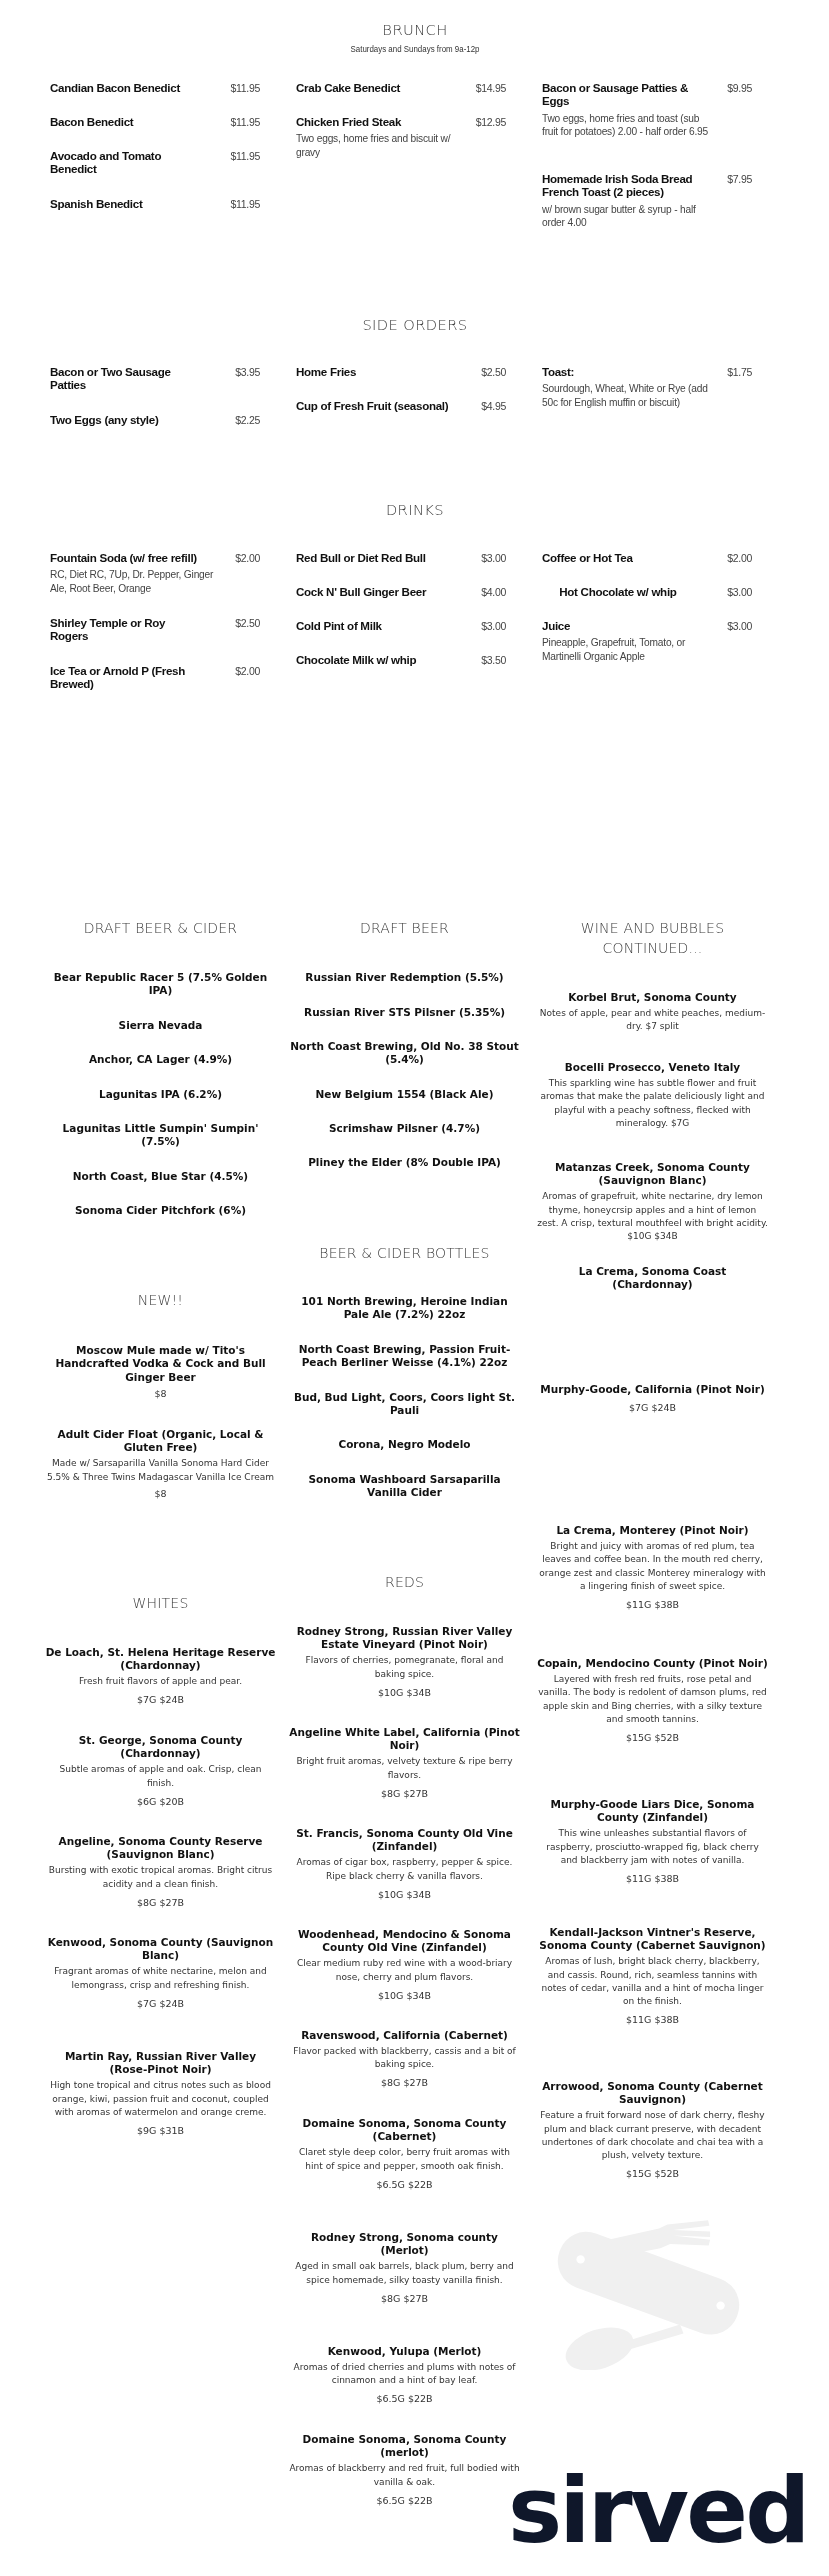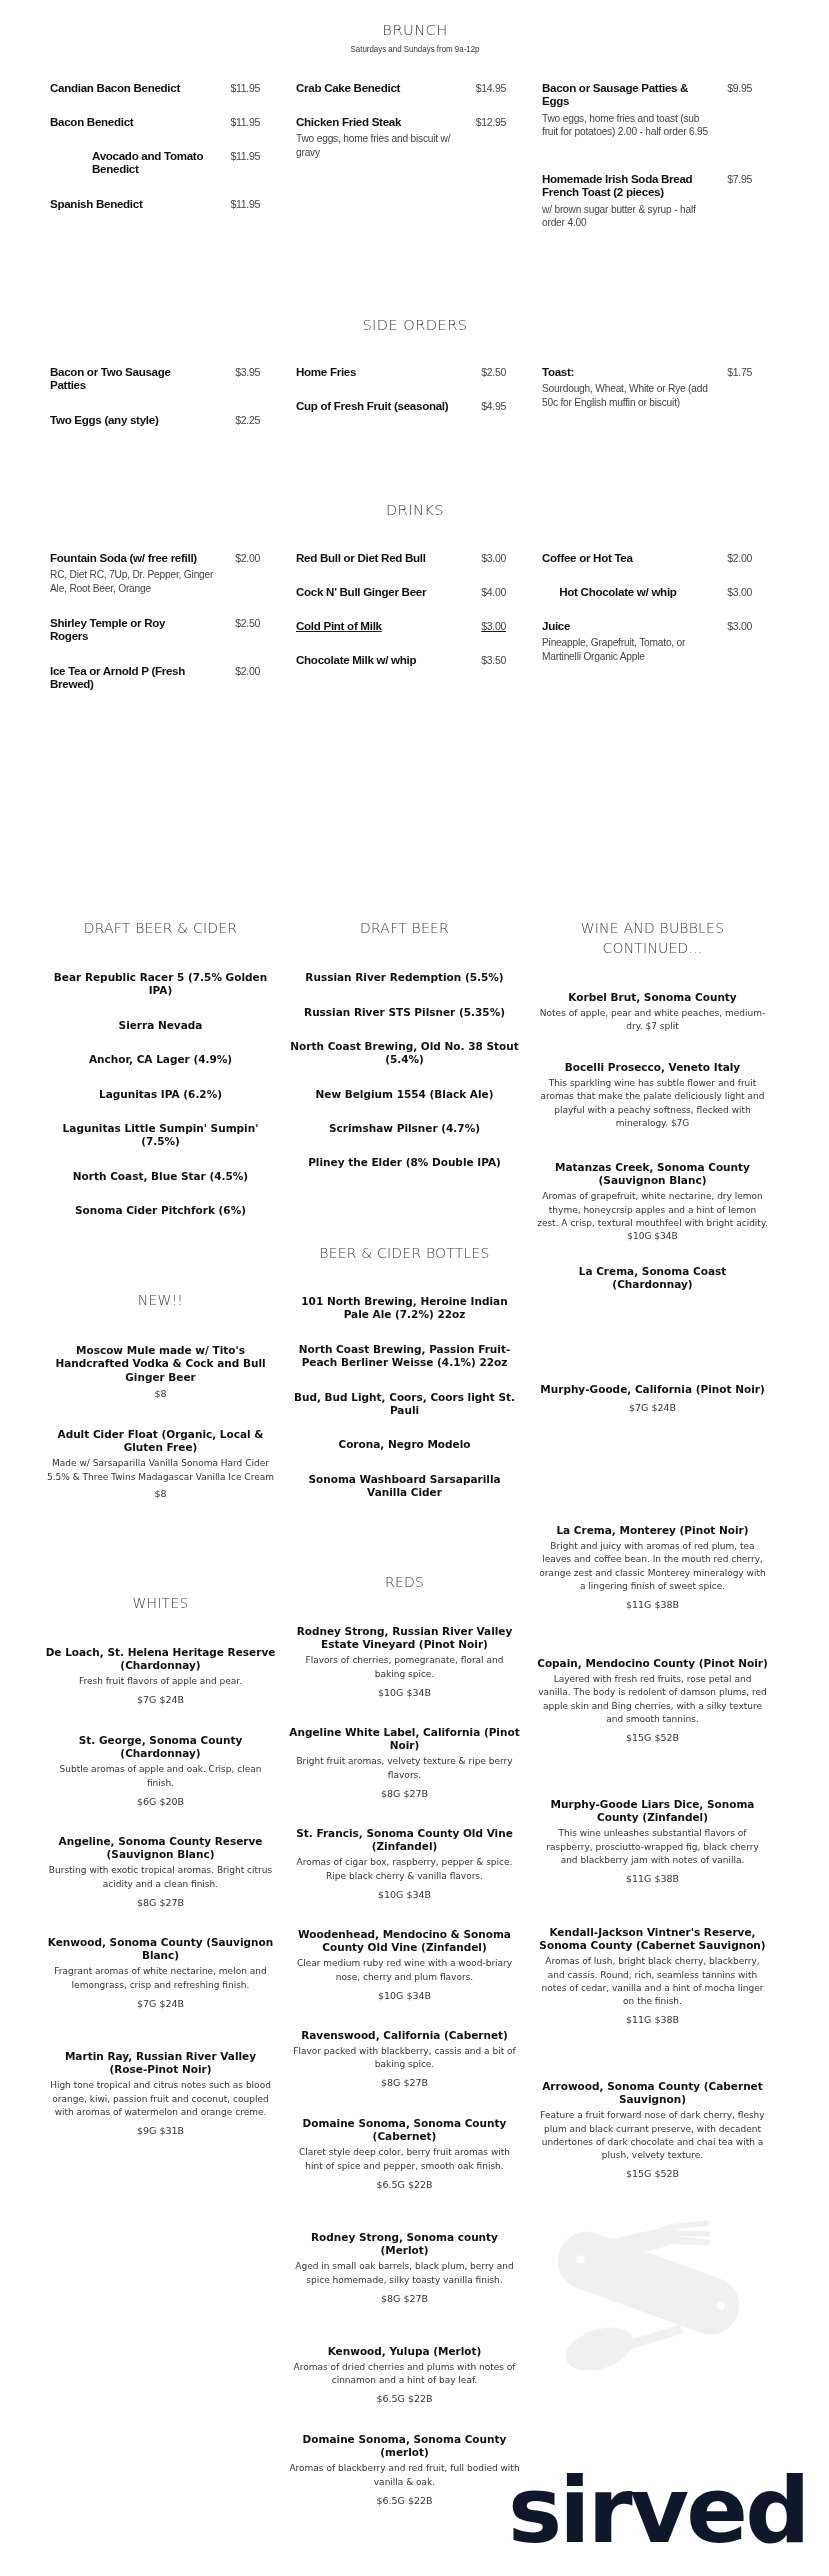--- a/index.html
+++ b/index.html
@@ -137,21 +137,21 @@
           <div class="mname">Candian Bacon Benedict</div>
         </div>
       <div class="mprice">$11.95</div>
     </div>
     <div class="mitem" style="height:34px;">
       <div class="mleft">
           <div class="mname">Bacon Benedict</div>
         </div>
       <div class="mprice">$11.95</div>
     </div>
-    <div class="mitem" style="height:48px;margin-left:42px;">
+    <div class="mitem" style="height:48px;">
       <div class="mleft" style="width:140px;">
           <div class="mname">Avocado and Tomato Benedict</div>
         </div>
       <div class="mprice">$11.95</div>
     </div>
     <div class="mitem">
       <div class="mleft">
           <div class="mname">Spanish Benedict</div>
         </div>
       <div class="mprice">$11.95</div>
@@ -268,21 +268,21 @@
           <div class="mname">Red Bull or Diet Red Bull</div>
         </div>
       <div class="mprice">$3.00</div>
     </div>
     <div class="mitem" style="height:34px;">
       <div class="mleft">
           <div class="mname">Cock N' Bull Ginger Beer</div>
         </div>
       <div class="mprice">$4.00</div>
     </div>
-    <div class="mitem" style="height:34px;text-decoration:underline;">
+    <div class="mitem" style="height:34px;">
       <div class="mleft">
           <div class="mname">Cold Pint of Milk</div>
         </div>
       <div class="mprice">$3.00</div>
     </div>
     <div class="mitem">
       <div class="mleft">
           <div class="mname">Chocolate Milk w/ whip</div>
         </div>
       <div class="mprice">$3.50</div>

